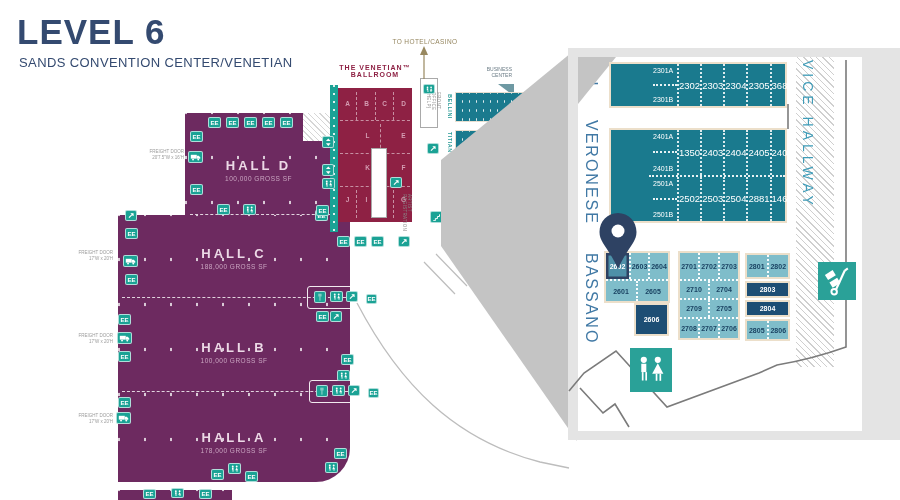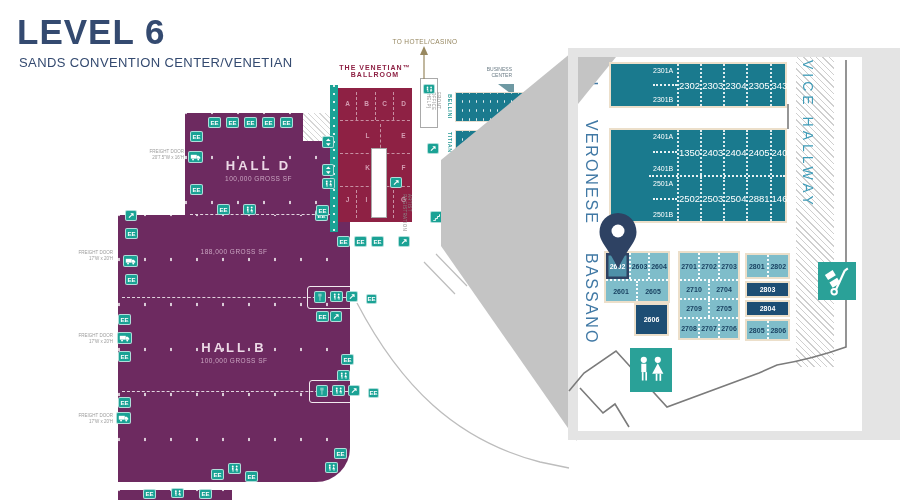--- a/index.html
+++ b/index.html
@@ -102,25 +102,30 @@
 
   <div class="abs dashline" style="left:190px;top:214px;width:140px;"></div>
   <div class="abs dashline" style="left:122px;top:297px;width:224px;"></div>
   <div class="abs dashline" style="left:122px;top:391px;width:226px;"></div>
 
   <div class="abs hlabel" style="left:185px;top:158px;width:147px;">
     <div class="hname">HALL D</div>
     <div class="hsf">100,000 GROSS SF</div>
   </div>
   <div class="abs hlabel" style="left:118px;top:246px;width:232px;">
+    <div class="hname">HALL C</div>
     <div class="hsf">188,000 GROSS SF</div>
   </div>
   <div class="abs hlabel" style="left:118px;top:340px;width:232px;">
     <div class="hname">HALL B</div>
     <div class="hsf">100,000 GROSS SF</div>
+  </div>
+  <div class="abs hlabel" style="left:118px;top:430px;width:232px;">
+    <div class="hname">HALL A</div>
+    <div class="hsf">178,000 GROSS SF</div>
   </div>
 
   <div class="abs freight" style="left:126px;top:149px;width:58px;">
     <div>FREIGHT DOOR</div>
     <div>20'7.5"W x 16'H</div>
   </div>
   <div class="abs freight" style="left:55px;top:250px;width:58px;">
     <div>FREIGHT DOOR</div>
     <div>17'W x 20'H</div>
   </div>
@@ -433,21 +438,21 @@
       <div class="ihalf">
         <div class="icell0">
           <div class="ilab">2301A</div>
           <div class="idots"></div>
           <div class="ilab">2301B</div>
         </div>
         <div class="inum">2302</div>
         <div class="inum">2303</div>
         <div class="inum">2304</div>
         <div class="inum">2305</div>
-        <div class="inum">3437</div>
+        <div class="inum">3682</div>
       </div>
     </div>
   <div class="abs iblk" id="blk2400" style="left:609px;top:128px;width:178px;height:95px;">
       <div class="ihalf divide">
         <div class="icell0">
           <div class="ilab">2401A</div>
           <div class="idots"></div>
           <div class="ilab">2401B</div>
         </div>
         <div class="inum">1350</div>

